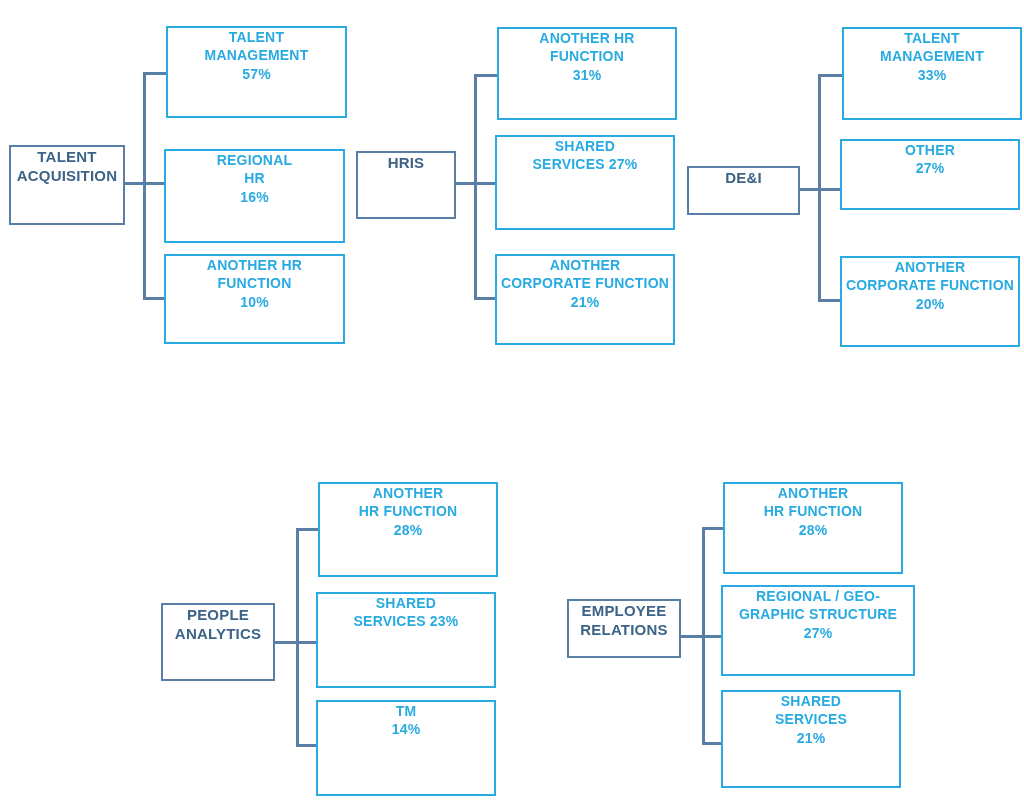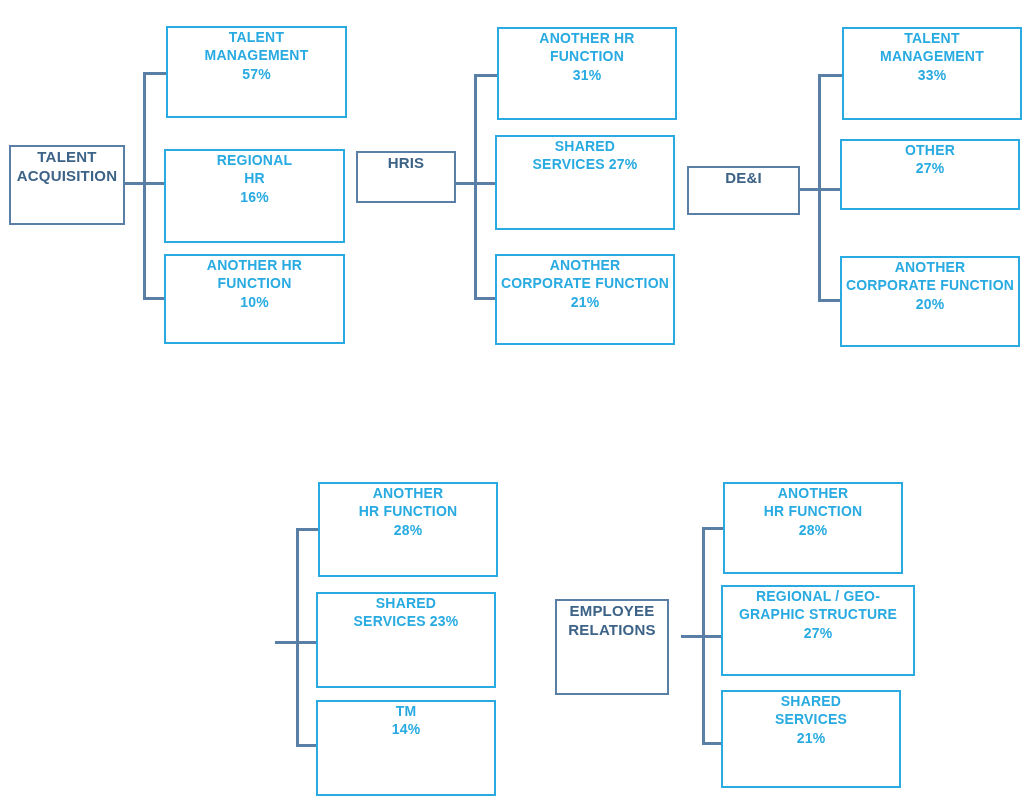--- a/index.html
+++ b/index.html
@@ -93,21 +93,21 @@
 FUNCTION
 10%</span>
   </div>
 
   <div class="conn v" style="left:474px; top:74px; height:226px;"></div>
   <div class="conn h" style="left:456px; top:182px; width:42px;"></div>
   <div class="conn h" style="left:474px; top:74px; width:26px;"></div>
   <div class="conn h" style="left:474px; top:182px; width:26px;"></div>
   <div class="conn h" style="left:474px; top:297px; width:26px;"></div>
 
-  <div class="node root" style="left:356px; top:151px; width:100px; height:52px;">
+  <div class="node root" style="left:356px; top:151px; width:100px; height:68px;">
     <span class="label">HRIS</span>
   </div>
   <div class="node child" style="left:497px; top:27px; width:180px; height:93px;">
     <span class="label">ANOTHER HR
 FUNCTION
 31%</span>
   </div>
   <div class="node child" style="left:495px; top:135px; width:180px; height:95px;">
     <span class="label">SHARED
 SERVICES 27%</span>
@@ -141,41 +141,45 @@
 CORPORATE FUNCTION
 20%</span>
   </div>
 
   <div class="conn v" style="left:296px; top:528px; height:219px;"></div>
   <div class="conn h" style="left:275px; top:641px; width:44px;"></div>
   <div class="conn h" style="left:296px; top:528px; width:24px;"></div>
   <div class="conn h" style="left:296px; top:641px; width:24px;"></div>
   <div class="conn h" style="left:296px; top:744px; width:24px;"></div>
 
+  <div class="node root" style="left:161px; top:603px; width:114px; height:78px;">
+    <span class="label">PEOPLE
+ANALYTICS</span>
+  </div>
   <div class="node child" style="left:318px; top:482px; width:180px; height:95px;">
     <span class="label">ANOTHER
 HR FUNCTION
 28%</span>
   </div>
   <div class="node child" style="left:316px; top:592px; width:180px; height:96px;">
     <span class="label">SHARED
 SERVICES 23%</span>
   </div>
   <div class="node child" style="left:316px; top:700px; width:180px; height:96px;">
     <span class="label">TM
 14%</span>
   </div>
 
   <div class="conn v" style="left:702px; top:527px; height:218px;"></div>
   <div class="conn h" style="left:681px; top:635px; width:44px;"></div>
   <div class="conn h" style="left:702px; top:527px; width:24px;"></div>
   <div class="conn h" style="left:702px; top:635px; width:24px;"></div>
   <div class="conn h" style="left:702px; top:742px; width:24px;"></div>
 
-  <div class="node root" style="left:555px; top:599px; width:114px; height:96px;">
+  <div class="node root" style="left:567px; top:599px; width:114px; height:59px;">
     <span class="label">EMPLOYEE
 RELATIONS</span>
   </div>
   <div class="node child" style="left:723px; top:482px; width:180px; height:92px;">
     <span class="label">ANOTHER
 HR FUNCTION
 28%</span>
   </div>
   <div class="node child" style="left:721px; top:585px; width:194px; height:91px;">
     <span class="label">REGIONAL / GEO-

